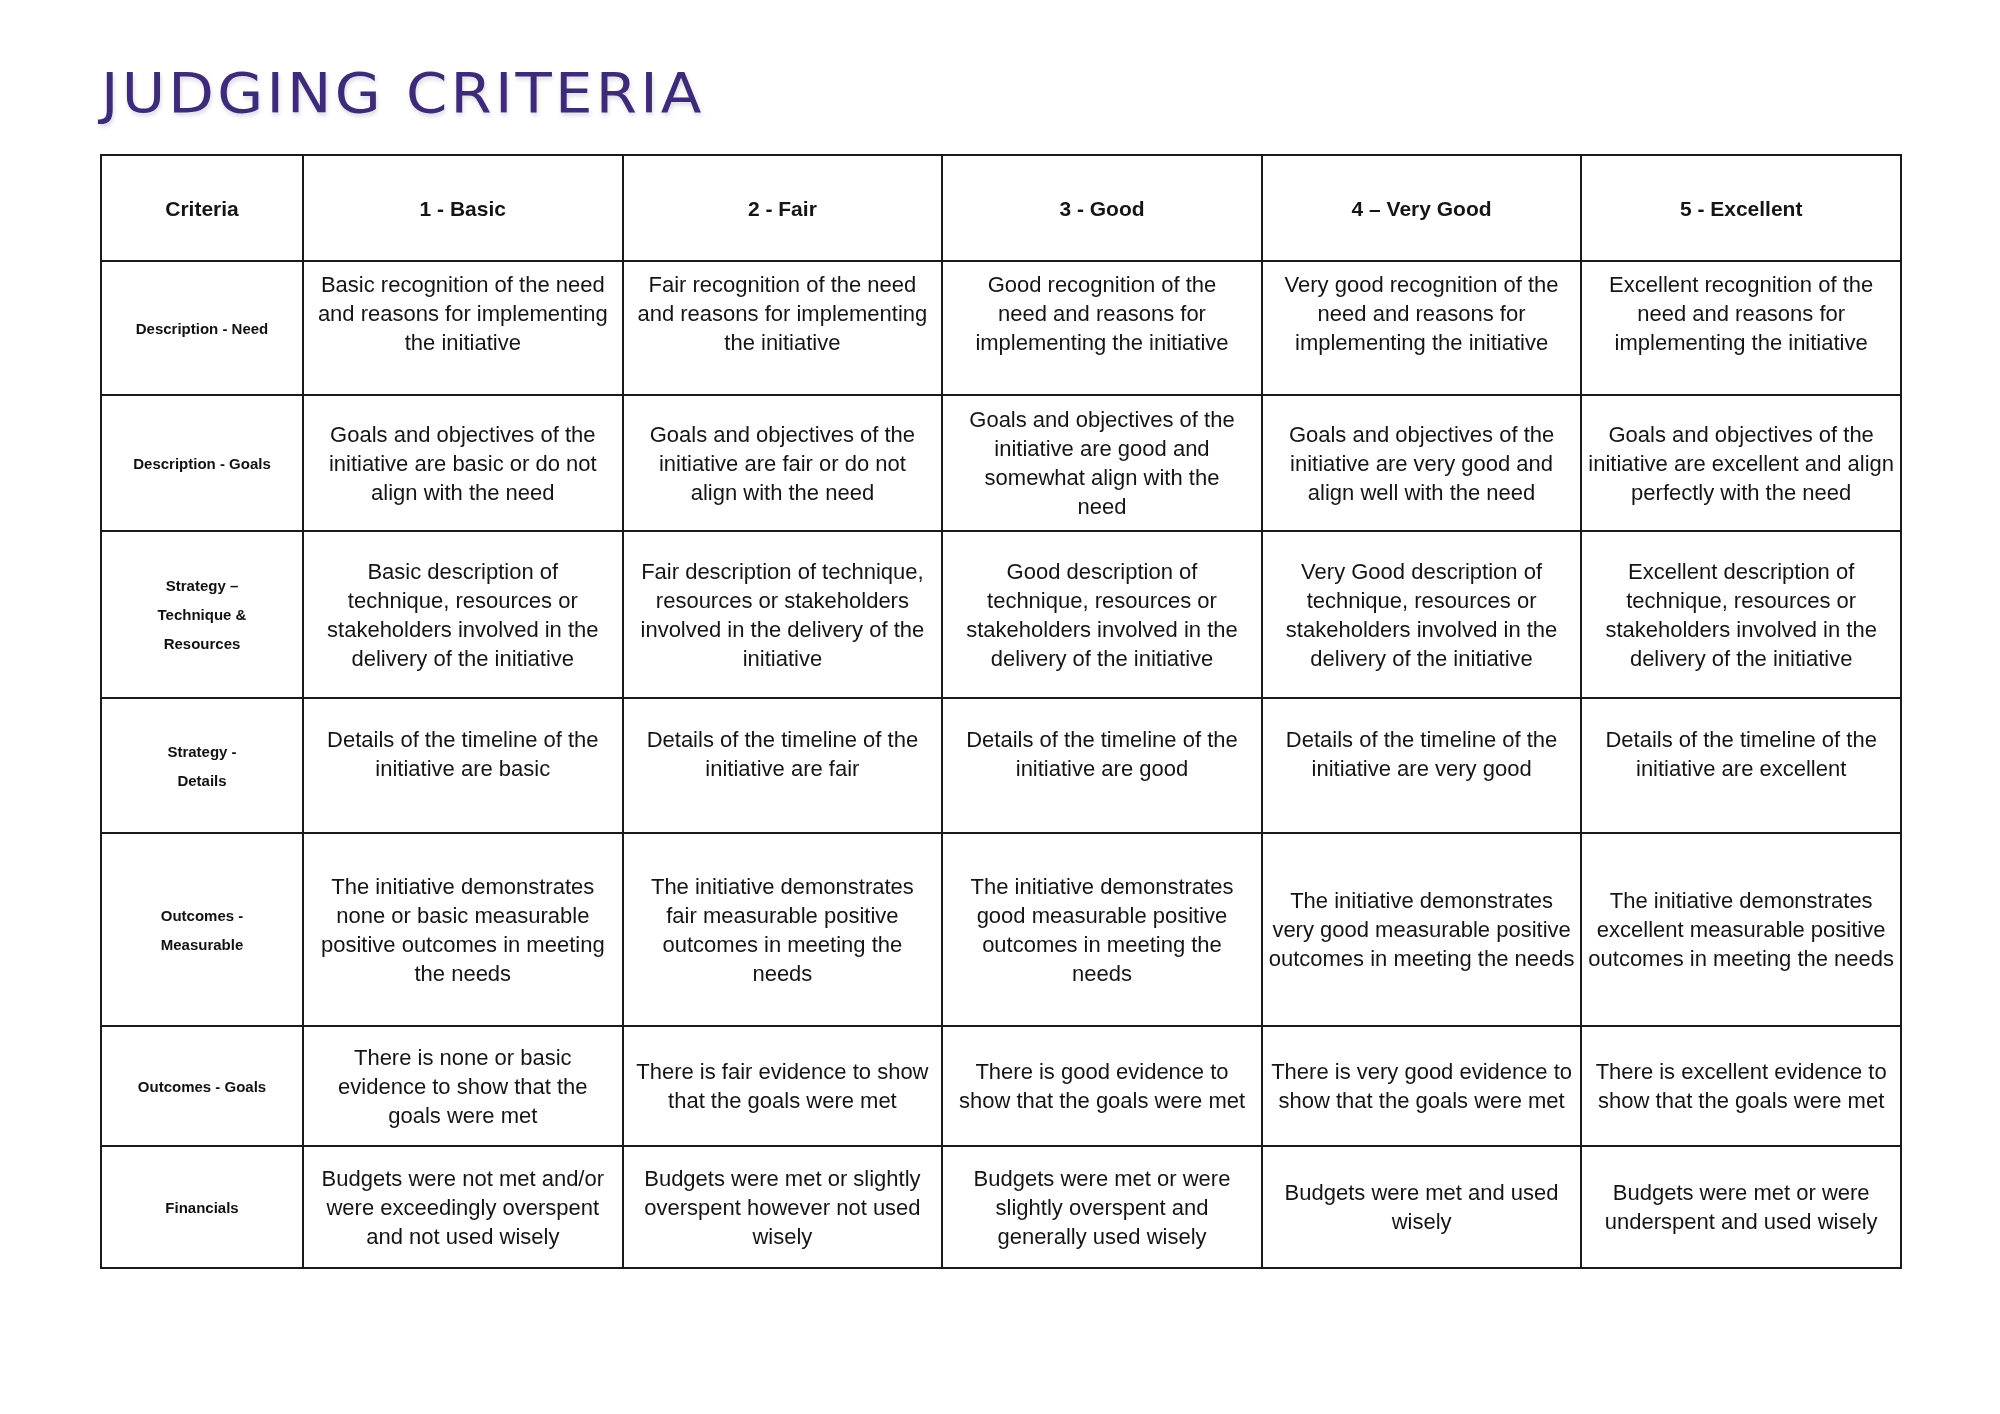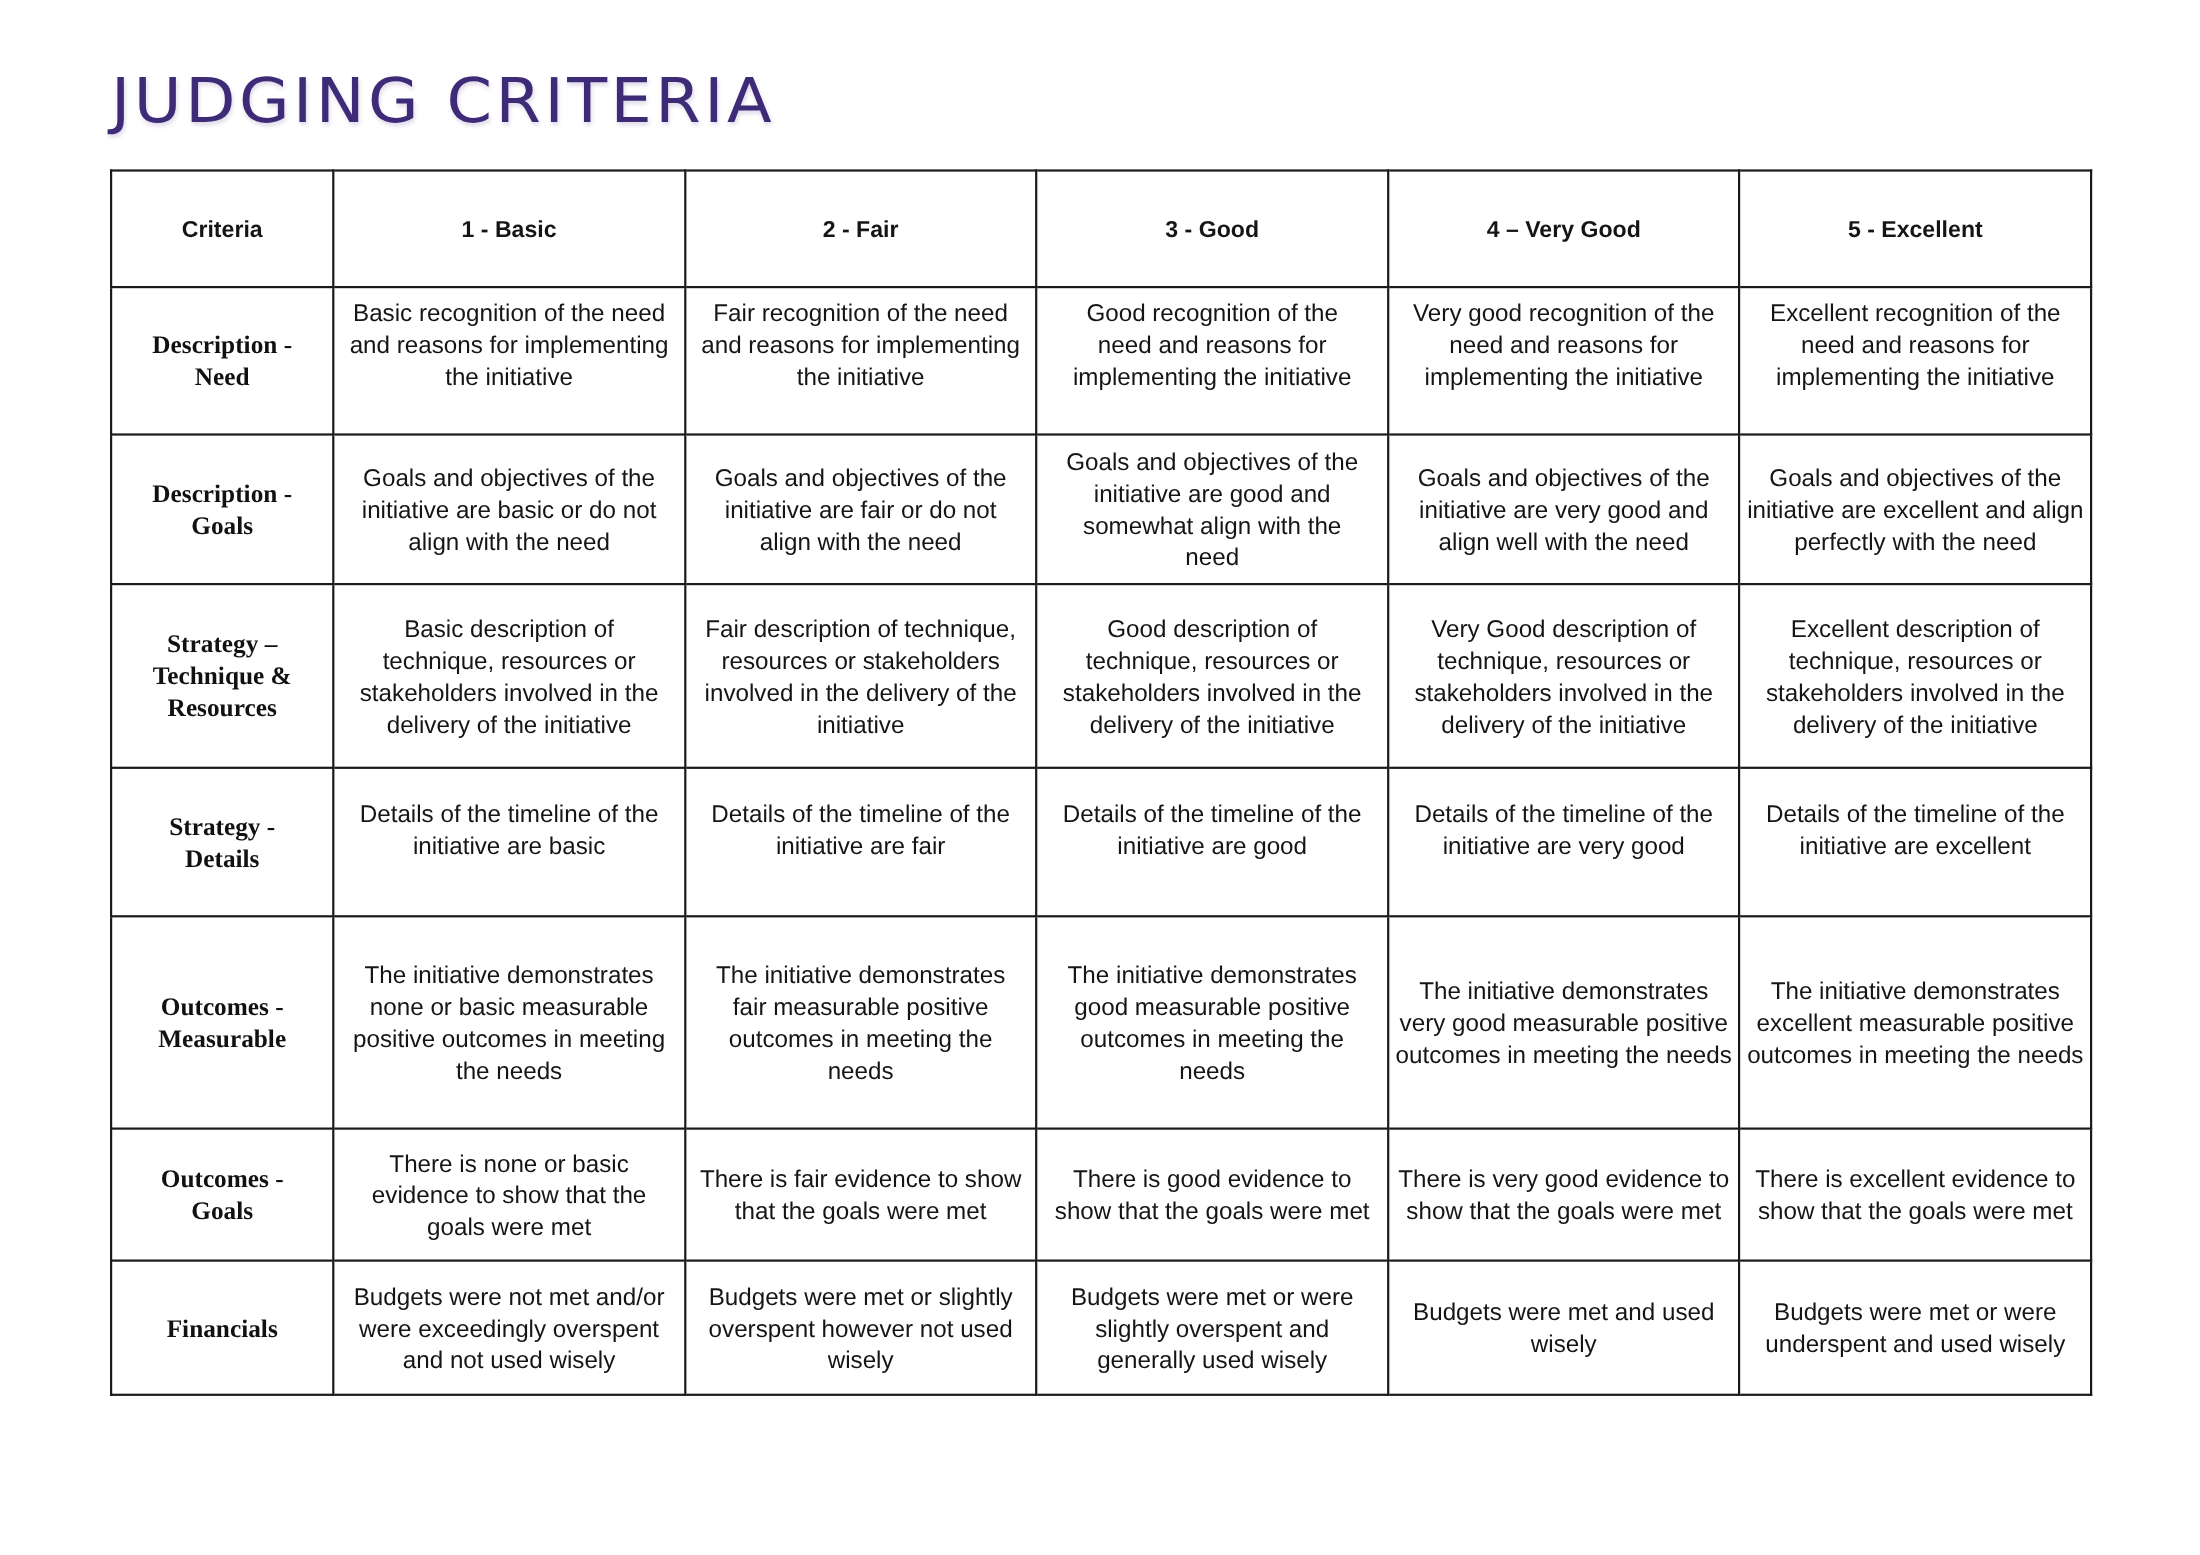--- a/index.html
+++ b/index.html
@@ -50,23 +50,22 @@
       font-weight: normal;
       color: #151515;
       margin-top: 43px;
     }
     .rubric th {
       font-weight: bold;
       font-size: 21px;
     }
     .rubric td.label {
       font-weight: bold;
-      font-size: 23px;
+      font-size: 15px;
       color: #111111;
-      font-family: Liberation Serif, serif;
     }
     .rubric td.top {
       vertical-align: top;
       padding-top: 8px;
     }
     col.c-label { width: 202px; }
     col.c-level { width: 319.6px; }
   </style>
 </head>
 <body>

